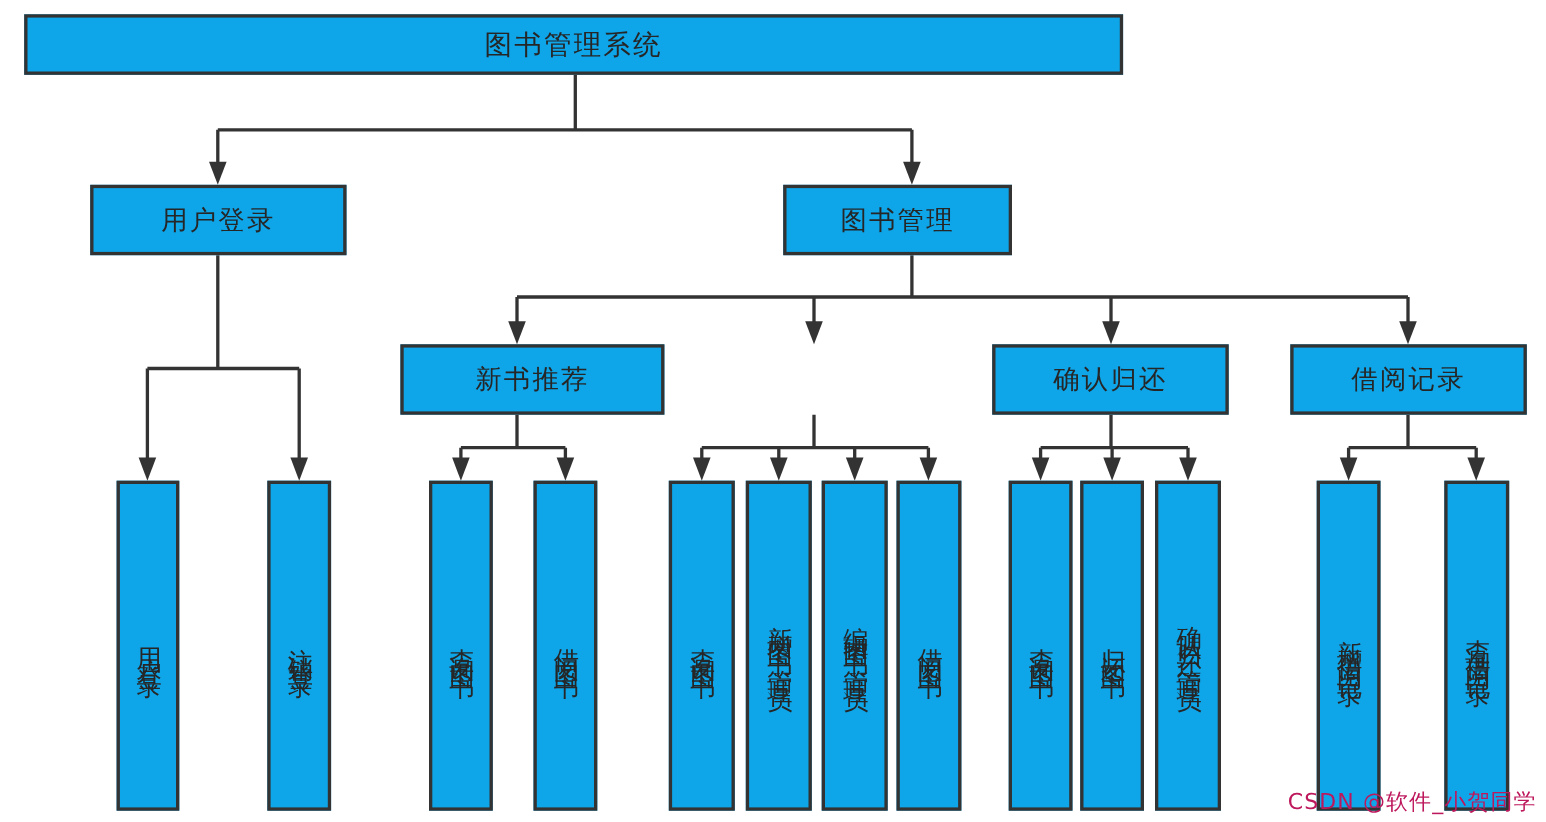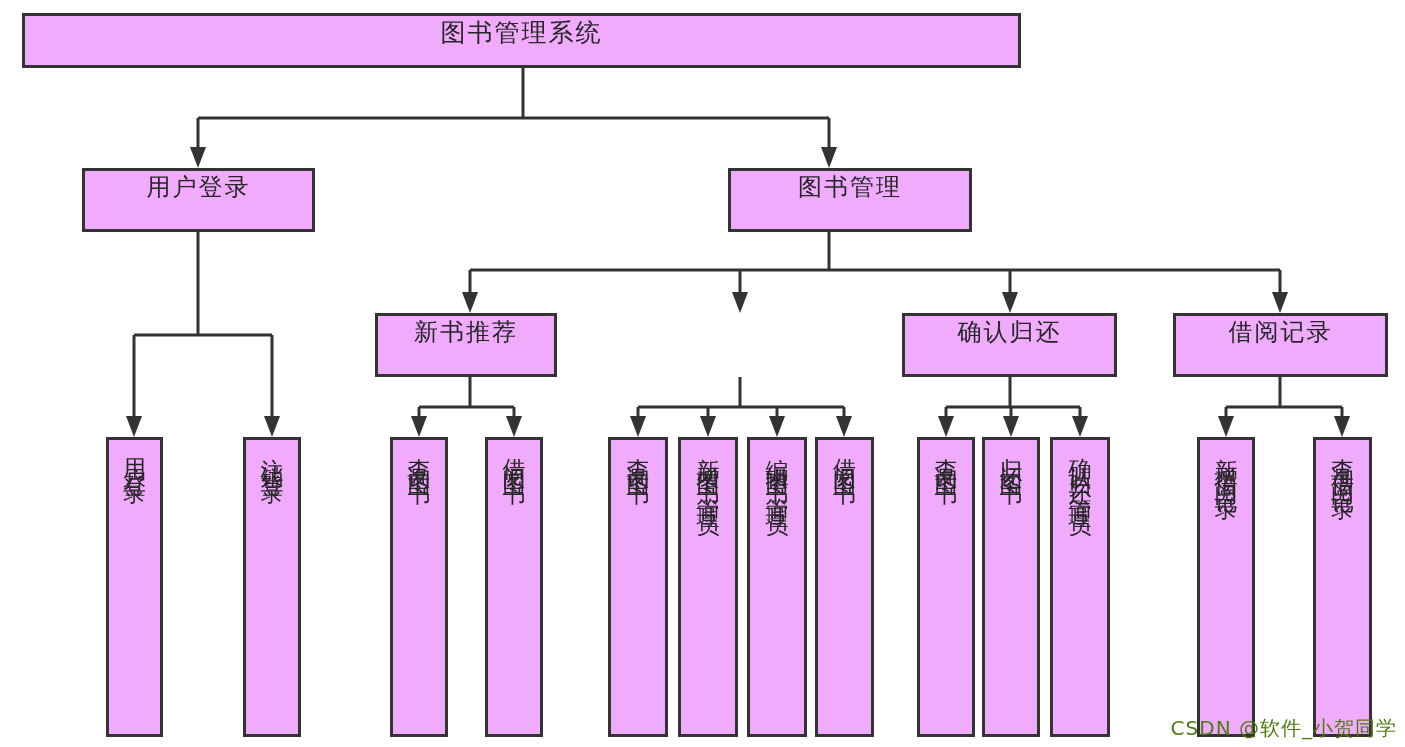--- a/index.html
+++ b/index.html
@@ -18,23 +18,24 @@
   .connectors {
     position: absolute;
     left: 0; top: 0;
     width: 1405px;
     height: 747px;
     pointer-events: none;
   }
   .box {
     position: absolute;
     box-sizing: border-box;
-    background: #f0abfc;
+    background: #0ea5e9;
     border: 3px solid #333333;
     display: flex;
+    align-items: center;
     justify-content: center;
     color: #262626;
     z-index: 2;
   }
   .box.h span {
     font-size: 24px;
     letter-spacing: 2px;
     white-space: nowrap;
   }
   .box.root span {
@@ -45,21 +46,21 @@
     writing-mode: vertical-rl;
     font-size: 23px;
     letter-spacing: 8px;
     line-height: 1;
   }
   .watermark {
     position: absolute;
     right: 8px;
     bottom: 5px;
     font-size: 20px;
-    color: #4d7c0f;
+    color: #be185d;
     letter-spacing: 1px;
     z-index: 5;
     white-space: nowrap;
   }
 </style>
 </head>
 <body>
 
 <div class="canvas">
 
@@ -95,25 +96,25 @@
     </g>
   </svg>
 
   <div class="box h root" style="left:22px;top:13px;width:999px;height:55px">
     <span>图书管理系统</span>
   </div>
 
   <div class="box h" style="left:82px;top:168px;width:233px;height:64px">
     <span>用户登录</span>
   </div>
-  <div class="box h" style="left:728px;top:168px;width:244px;height:64px">
+  <div class="box h" style="left:712px;top:168px;width:208px;height:64px">
     <span>图书管理</span>
   </div>
 
-  <div class="box h" style="left:375px;top:313px;width:182px;height:64px">
+  <div class="box h" style="left:364px;top:313px;width:240px;height:64px">
     <span>新书推荐</span>
   </div>
   <div class="box h" style="left:902px;top:313px;width:215px;height:64px">
     <span>确认归还</span>
   </div>
   <div class="box h" style="left:1173px;top:313px;width:215px;height:64px">
     <span>借阅记录</span>
   </div>
 
   <div class="box v" style="left:106px;top:437px;width:57px;height:300px">

